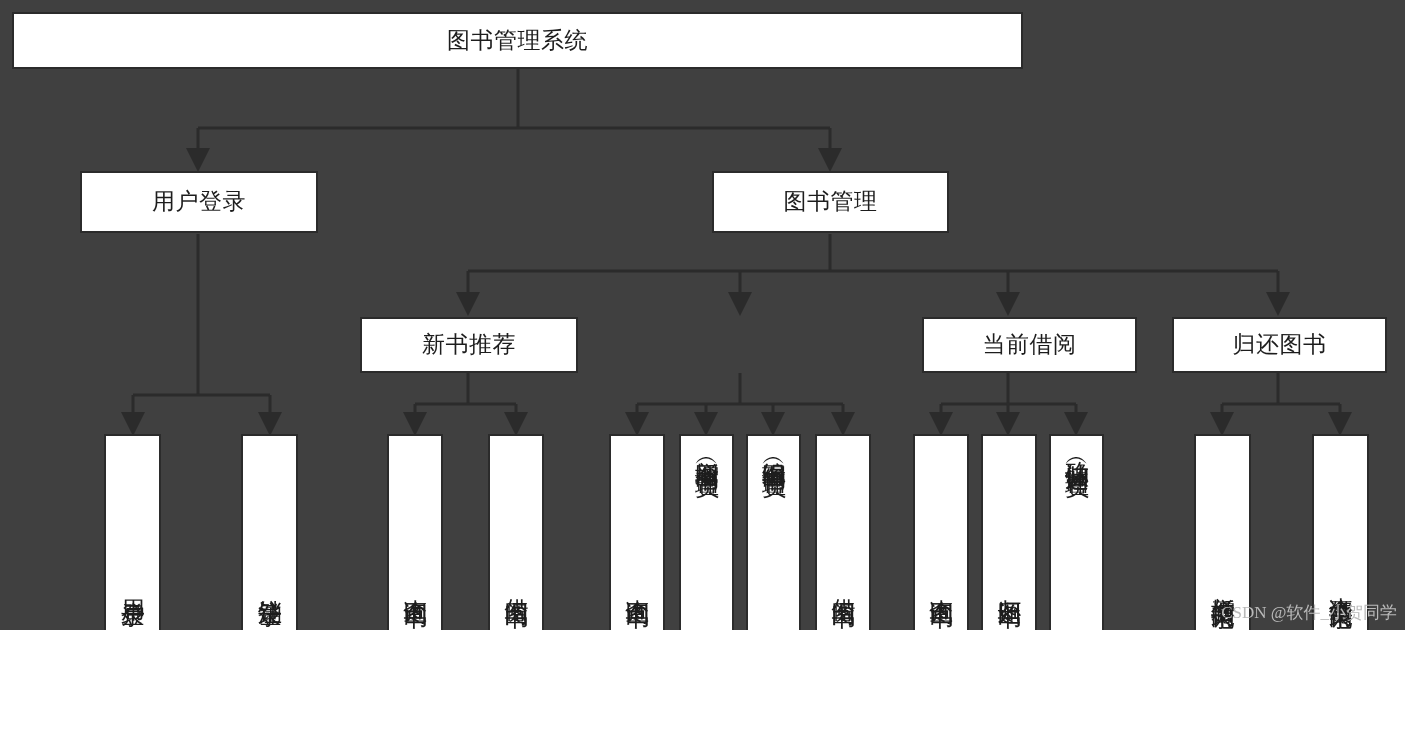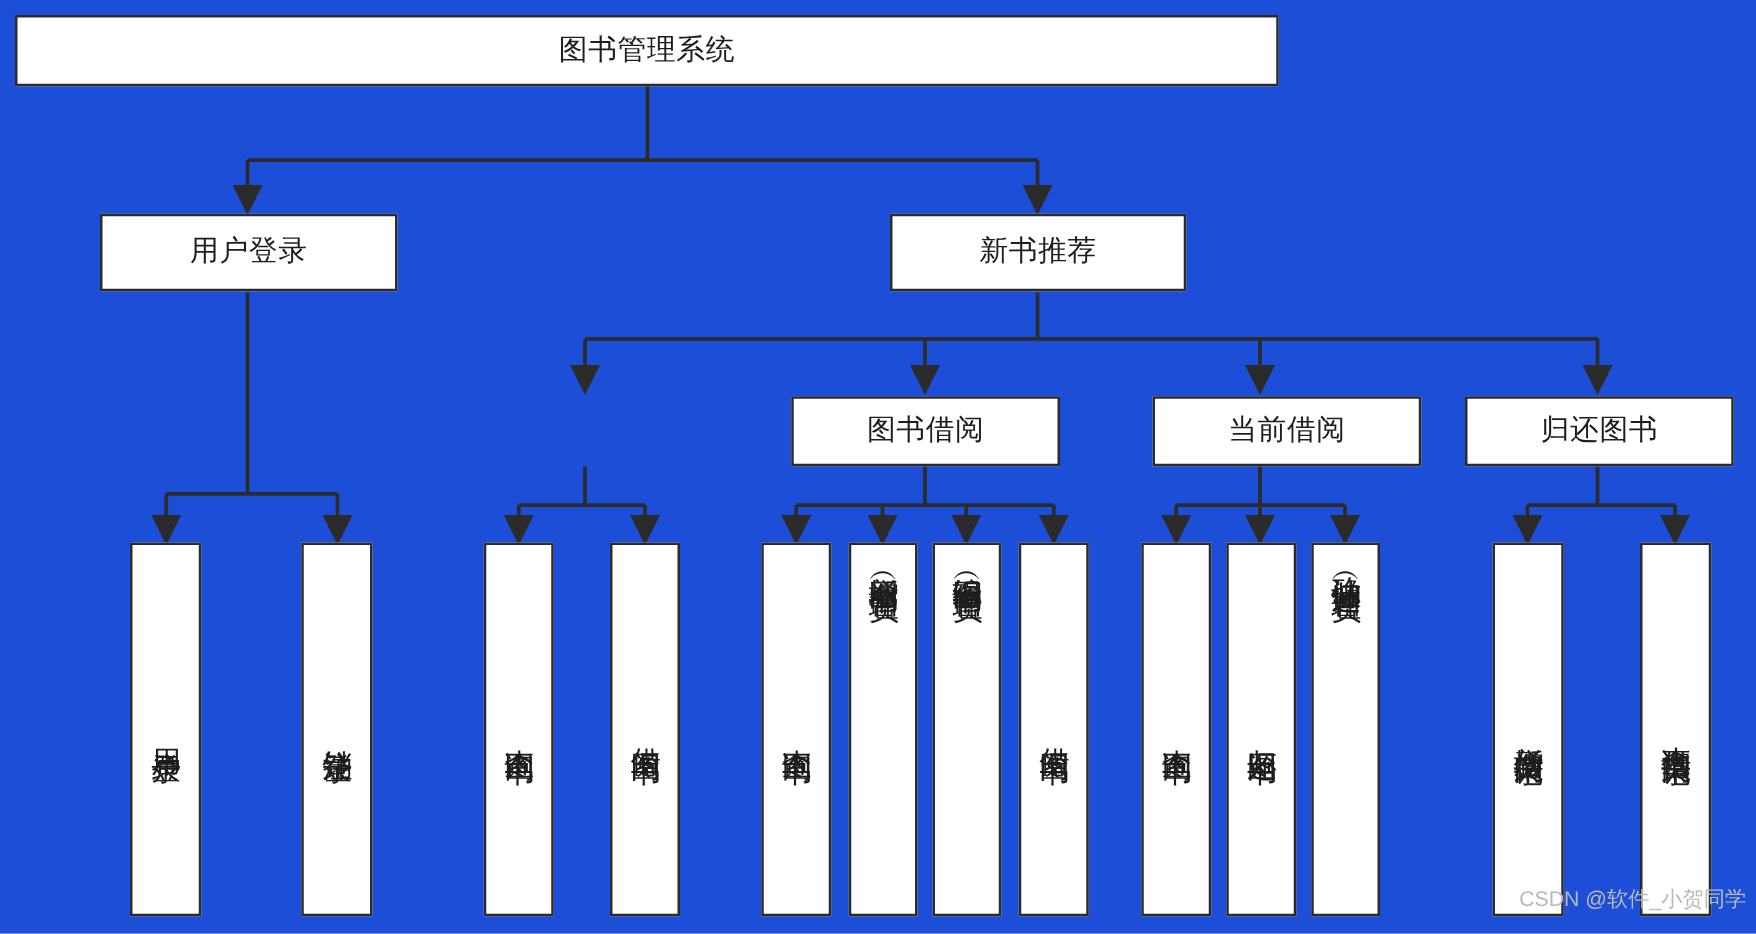--- a/index.html
+++ b/index.html
@@ -7,22 +7,22 @@
     margin: 0;
     padding: 0;
     background: #ffffff;
   }
   body {
     font-family: "DejaVu Sans", "Liberation Sans", sans-serif;
   }
   #diagram-root {
     position: relative;
     width: 1405px;
-    height: 747px;
-    background: #1d4ed8;
+    height: 630px;
+    background: #404040;
     overflow: hidden;
   }
   #connector-layer {
     position: absolute;
     left: 0;
     top: 0;
     width: 1405px;
     height: 747px;
     pointer-events: none;
   }
@@ -63,26 +63,26 @@
     line-height: 1.05;
     letter-spacing: 2px;
     max-height: 100%;
   }
   .node.vert.long .node-label {
     align-self: flex-start;
   }
   #watermark {
     position: absolute;
     right: 8px;
-    bottom: 16px;
+    bottom: 6px;
     font-size: 17px;
     color: #b9b9b9;
     white-space: nowrap;
     z-index: 5;
-    font-family: Liberation Sans, sans-serif;
+    font-family: Liberation Serif, serif;
   }
 </style>
 </head>
 <body>
 
 <div id="diagram-root">
 
   <svg id="connector-layer" viewBox="0 0 1405 747" width="1405" height="747" xmlns="http://www.w3.org/2000/svg">
     <defs>
       <marker id="arrow" viewBox="0 0 12 12" refX="10" refY="6" markerWidth="8" markerHeight="8" orient="auto-start-reverse">
@@ -135,27 +135,27 @@
 
   <div class="node horiz root" style="left:12px; top:12px; width:1011px; height:57px;">
     <span class="node-label">图书管理系统</span>
   </div>
 
   <div class="node horiz" style="left:80px; top:171px; width:238px; height:62px;">
     <span class="node-label">用户登录</span>
   </div>
 
   <div class="node horiz" style="left:712px; top:171px; width:237px; height:62px;">
+    <span class="node-label">图书管理</span>
+  </div>
+
+  <div class="node horiz" style="left:360px; top:317px; width:218px; height:56px;">
     <span class="node-label">新书推荐</span>
   </div>
 
-
-  <div class="node horiz" style="left:633px; top:317px; width:215px; height:56px;">
-    <span class="node-label">图书借阅</span>
-  </div>
 
   <div class="node horiz" style="left:901px; top:317px; width:215px; height:56px;margin-left:21px;">
     <span class="node-label">当前借阅</span>
   </div>
 
   <div class="node horiz" style="left:1172px; top:317px; width:215px; height:56px;">
     <span class="node-label">归还图书</span>
   </div>
 
   <div class="node vert" style="left:104px; top:434px; width:57px; height:299px;">

